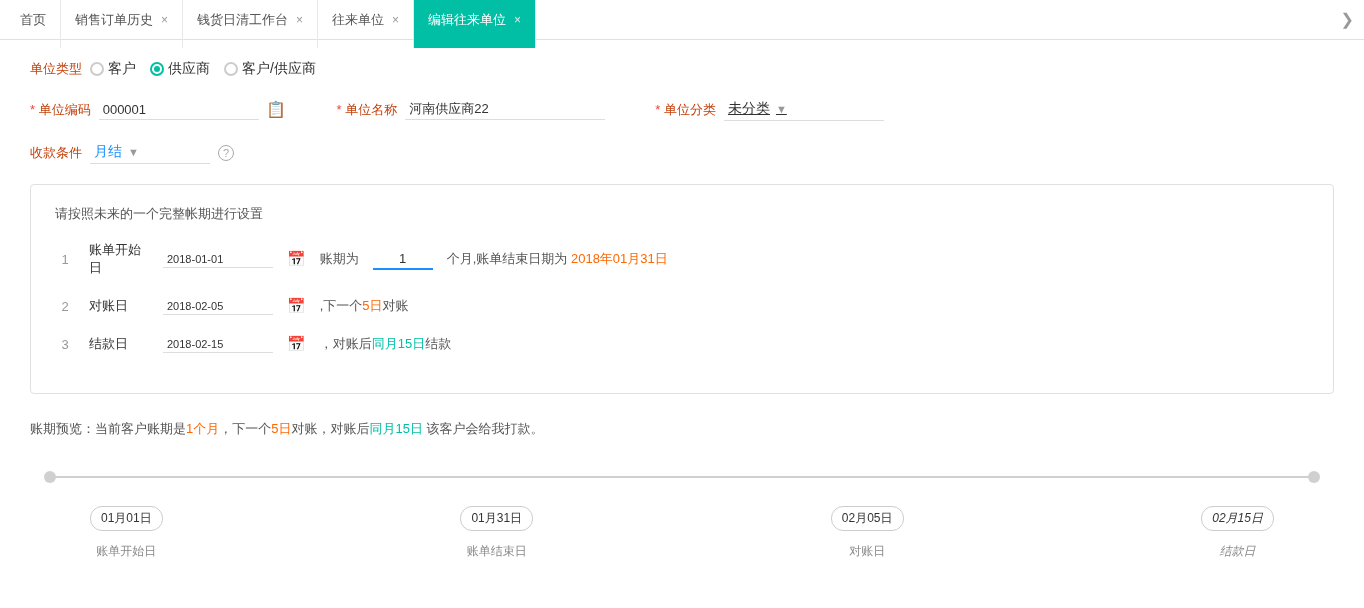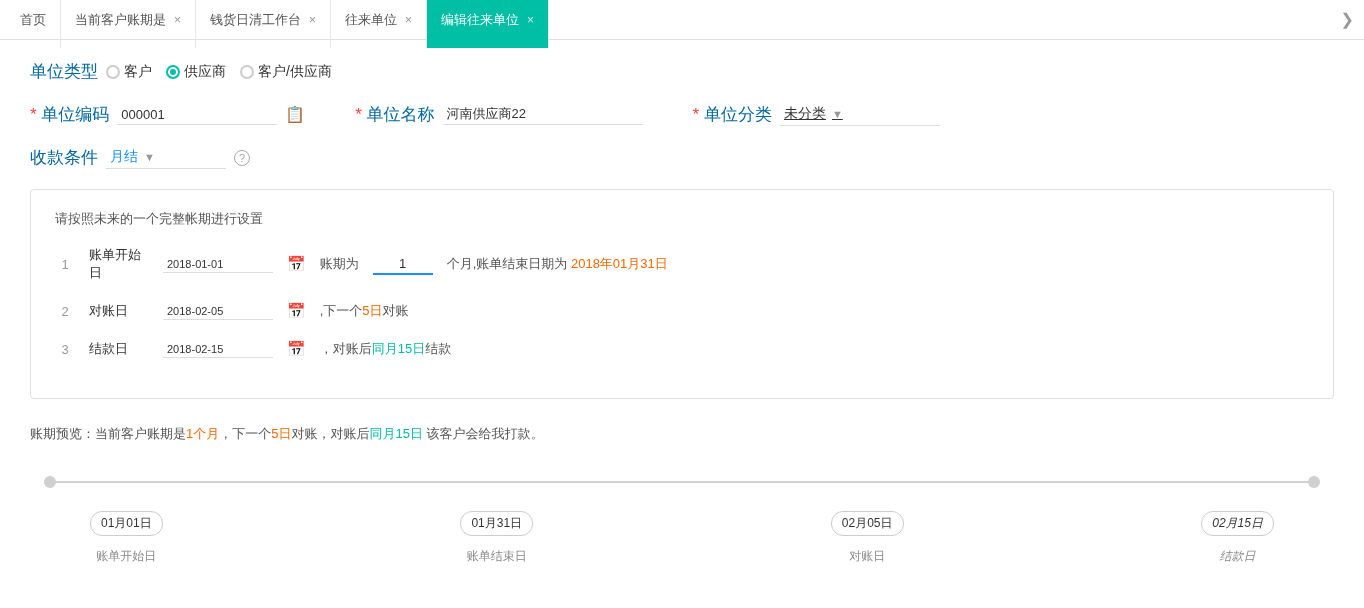--- a/index.html
+++ b/index.html
@@ -62,23 +62,23 @@
       gap: 20px;
     }
 
     .form-field {
       display: flex;
       align-items: center;
       gap: 8px;
     }
 
     .field-label {
-      color: #0369a1;
+      color: #c2410c;
       white-space: nowrap;
-      font-size: 17px;
+      font-size: 13px;
     }
     .field-label.required::before {
       content: "* ";
       color: #f44336;
     }
 
     .radio-group {
       display: flex;
       align-items: center;
       gap: 14px;
@@ -285,21 +285,21 @@
     }
   </style>
 </head>
 <body>
 
 <div class="tabs-bar">
   <div class="tab-item">
     <span>首页</span>
   </div>
   <div class="tab-item">
-    <span>当前客户账期是</span>
+    <span>销售订单历史</span>
     <span class="tab-close">×</span>
   </div>
   <div class="tab-item">
     <span>钱货日清工作台</span>
     <span class="tab-close">×</span>
   </div>
   <div class="tab-item">
     <span>往来单位</span>
     <span class="tab-close">×</span>
   </div>

